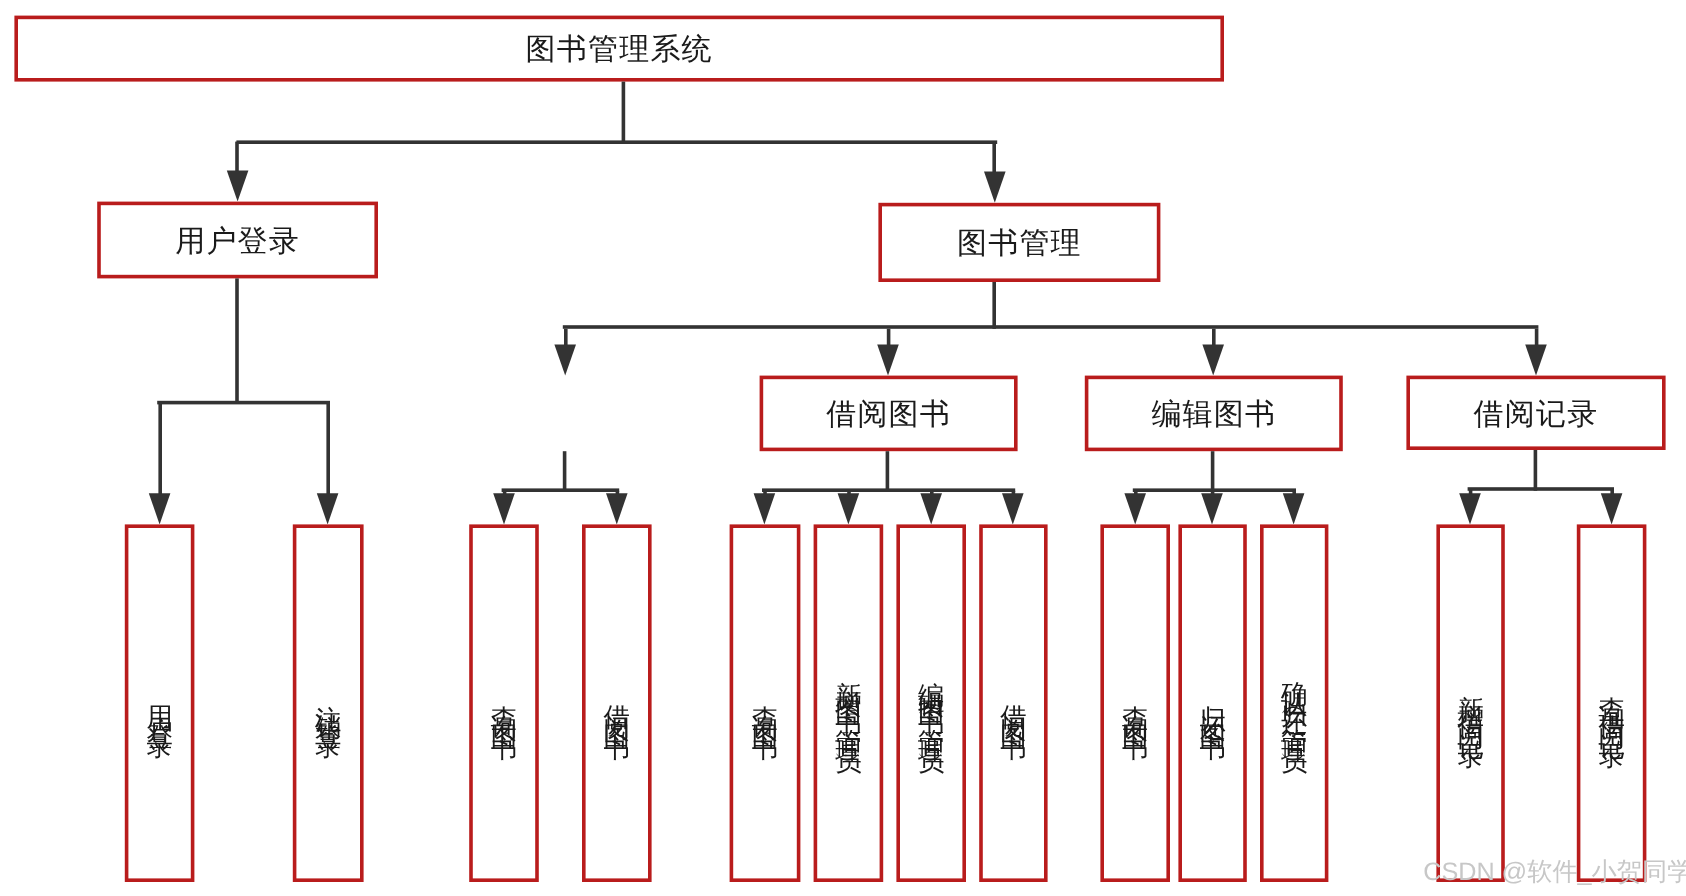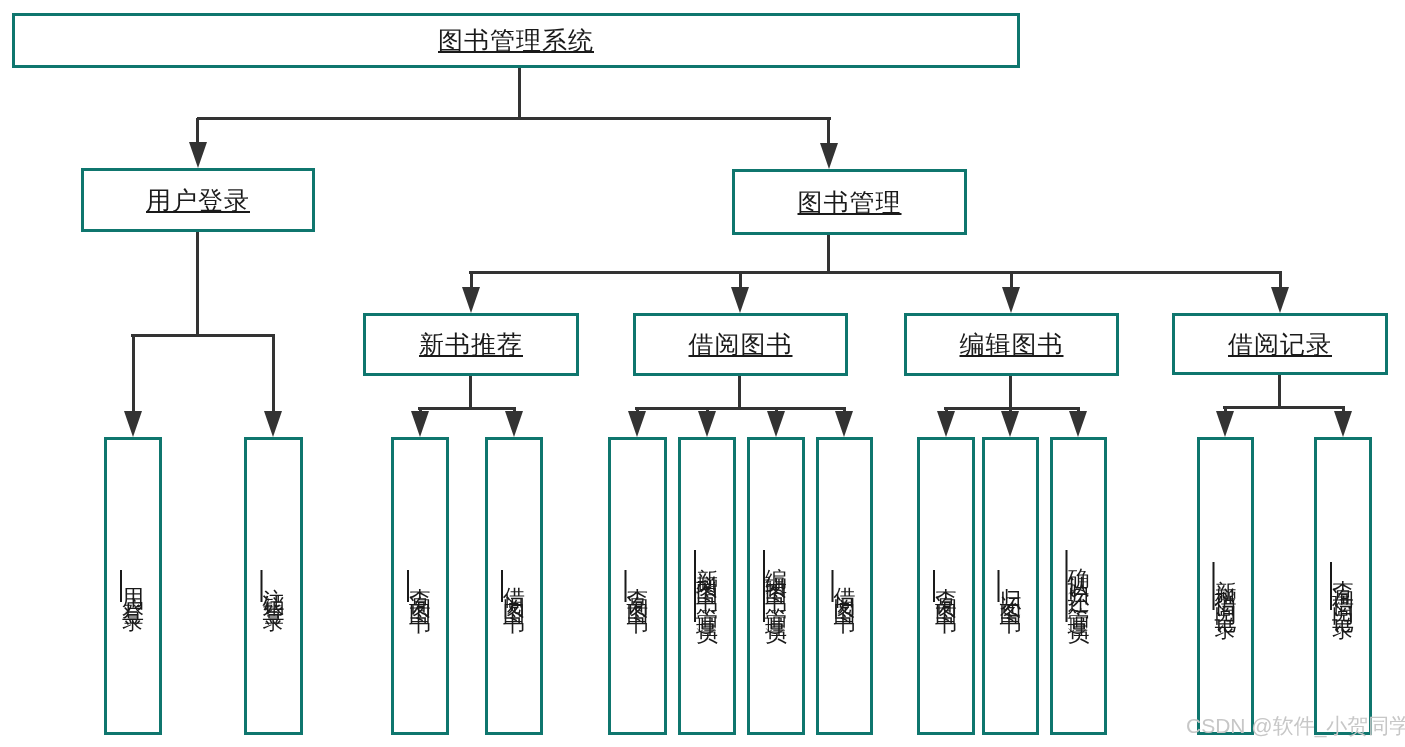--- a/index.html
+++ b/index.html
@@ -2,22 +2,22 @@
 <html><head>
 <meta charset="utf-8">
 <style>
   html,body{margin:0;padding:0;background:#fff;}
   .canvas{
     position:relative;width:1405px;height:747px;background:#ffffff;
     font-family:"Liberation Sans","DejaVu Sans",sans-serif;overflow:hidden;
   }
   .box{
     position:absolute;box-sizing:border-box;background:#ffffff;
-    border:3px solid #0f766e;color:#1a1a1a;
-    display:flex;align-items:center;justify-content:center;text-decoration:underline;
+    border:3px solid #b91c1c;color:#1a1a1a;
+    display:flex;align-items:center;justify-content:center;
   }
   .hbox{font-size:25px;letter-spacing:1px;}
   .vbox{
     writing-mode:vertical-rl;
     font-size:22px;letter-spacing:8px;
     display:flex;align-items:center;justify-content:center;
   }
   .v{position:absolute;width:3px;background:#333333;}
   .h{position:absolute;height:3px;background:#333333;}
   .a{
@@ -59,21 +59,20 @@
   <div class="h" style="left:469px;top:271px;width:813px;"></div>
   <div class="v" style="left:470px;top:274px;height:16px;"></div>
   <div class="a" style="left:462px;top:287px;"></div>
   <div class="v" style="left:739px;top:274px;height:16px;"></div>
   <div class="a" style="left:731px;top:287px;"></div>
   <div class="v" style="left:1010px;top:274px;height:16px;"></div>
   <div class="a" style="left:1002px;top:287px;"></div>
   <div class="v" style="left:1279px;top:274px;height:16px;"></div>
   <div class="a" style="left:1271px;top:287px;"></div>
 
-  <div class="box hbox" style="left:363px;top:313px;width:216px;height:63px;">新书推荐</div>
 
   <div class="box hbox" style="left:633px;top:313px;width:215px;height:63px;">借阅图书</div>
 
   <div class="box hbox" style="left:904px;top:313px;width:215px;height:63px;">编辑图书</div>
 
   <div class="box hbox" style="left:1172px;top:313px;width:216px;height:62px;">借阅记录</div>
 
   <div class="v" style="left:469px;top:376px;height:34px;"></div>
   <div class="h" style="left:418px;top:407px;width:98px;"></div>
   <div class="v" style="left:419px;top:409px;height:6px;"></div>

